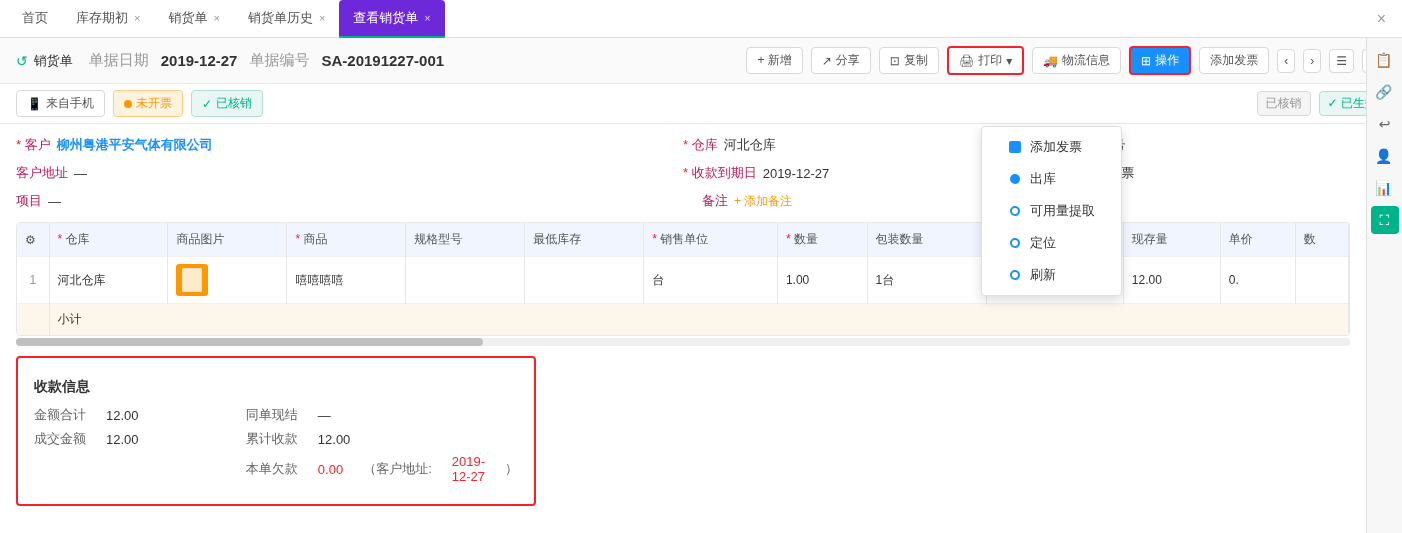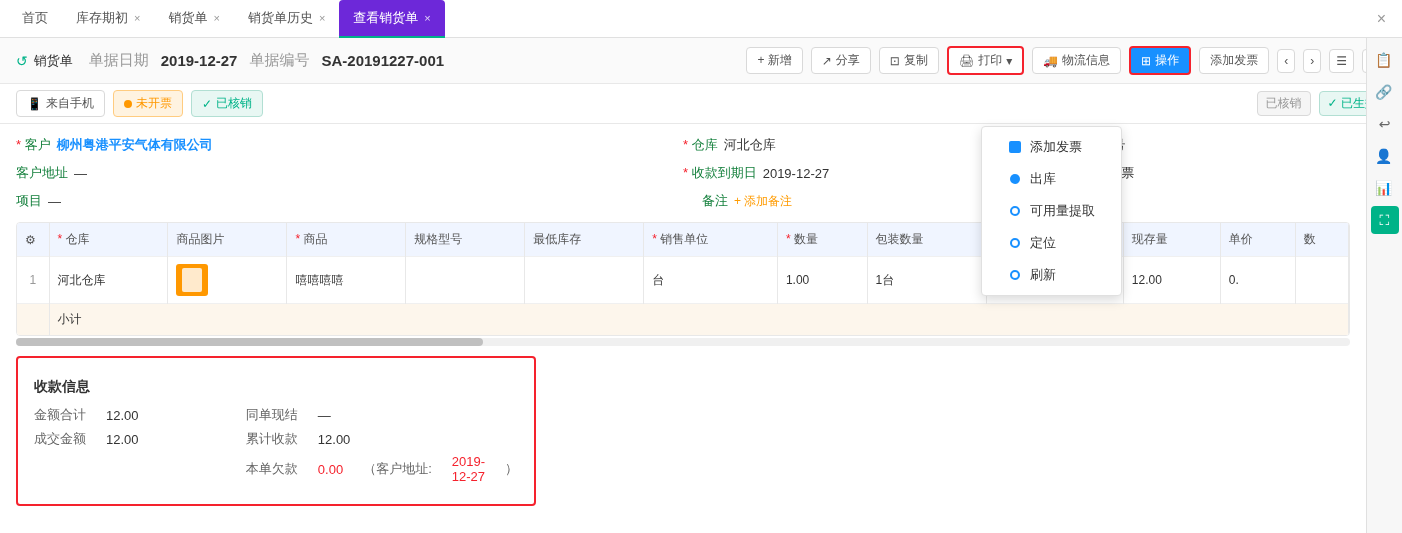--- a/index.html
+++ b/index.html
@@ -79,21 +79,21 @@
     .side-nav-icon {
       width: 28px; height: 28px; display: flex; align-items: center; justify-content: center;
       cursor: pointer; border-radius: 4px; color: #666; font-size: 14px;
     }
     .side-nav-icon.active-side { background: #00b388; color: #fff; }
 
     
     .form-area { padding: 12px 16px; display: flex; flex-direction: column; gap: 10px; }
     .form-row { display: flex; align-items: center; gap: 24px; flex-wrap: wrap; }
     .form-field { display: flex; align-items: center; gap: 6px; }
-    .form-label { color: #15803d; white-space: nowrap; }
+    .form-label { color: #be185d; white-space: nowrap; }
     .form-label.required::before { content: "* "; color: #f5222d; }
     .form-value { color: #333; }
     .form-value-link { color: #1890ff; cursor: pointer; font-weight: bold; }
     .form-add-btn { color: #ff9b00; cursor: pointer; font-size: 12px; display: flex; align-items: center; gap: 3px; }
 
     
     .table-wrapper { margin: 0 16px; border: 1px solid #e8e8e8; border-radius: 4px; overflow: hidden; }
     table { width: 100%; border-collapse: collapse; font-size: 12px; }
     thead tr { background: #f0f5ff; }
     thead th { padding: 8px 8px; text-align: left; border-right: 1px solid #e8e8e8; color: #555; font-weight: 500; white-space: nowrap; }

